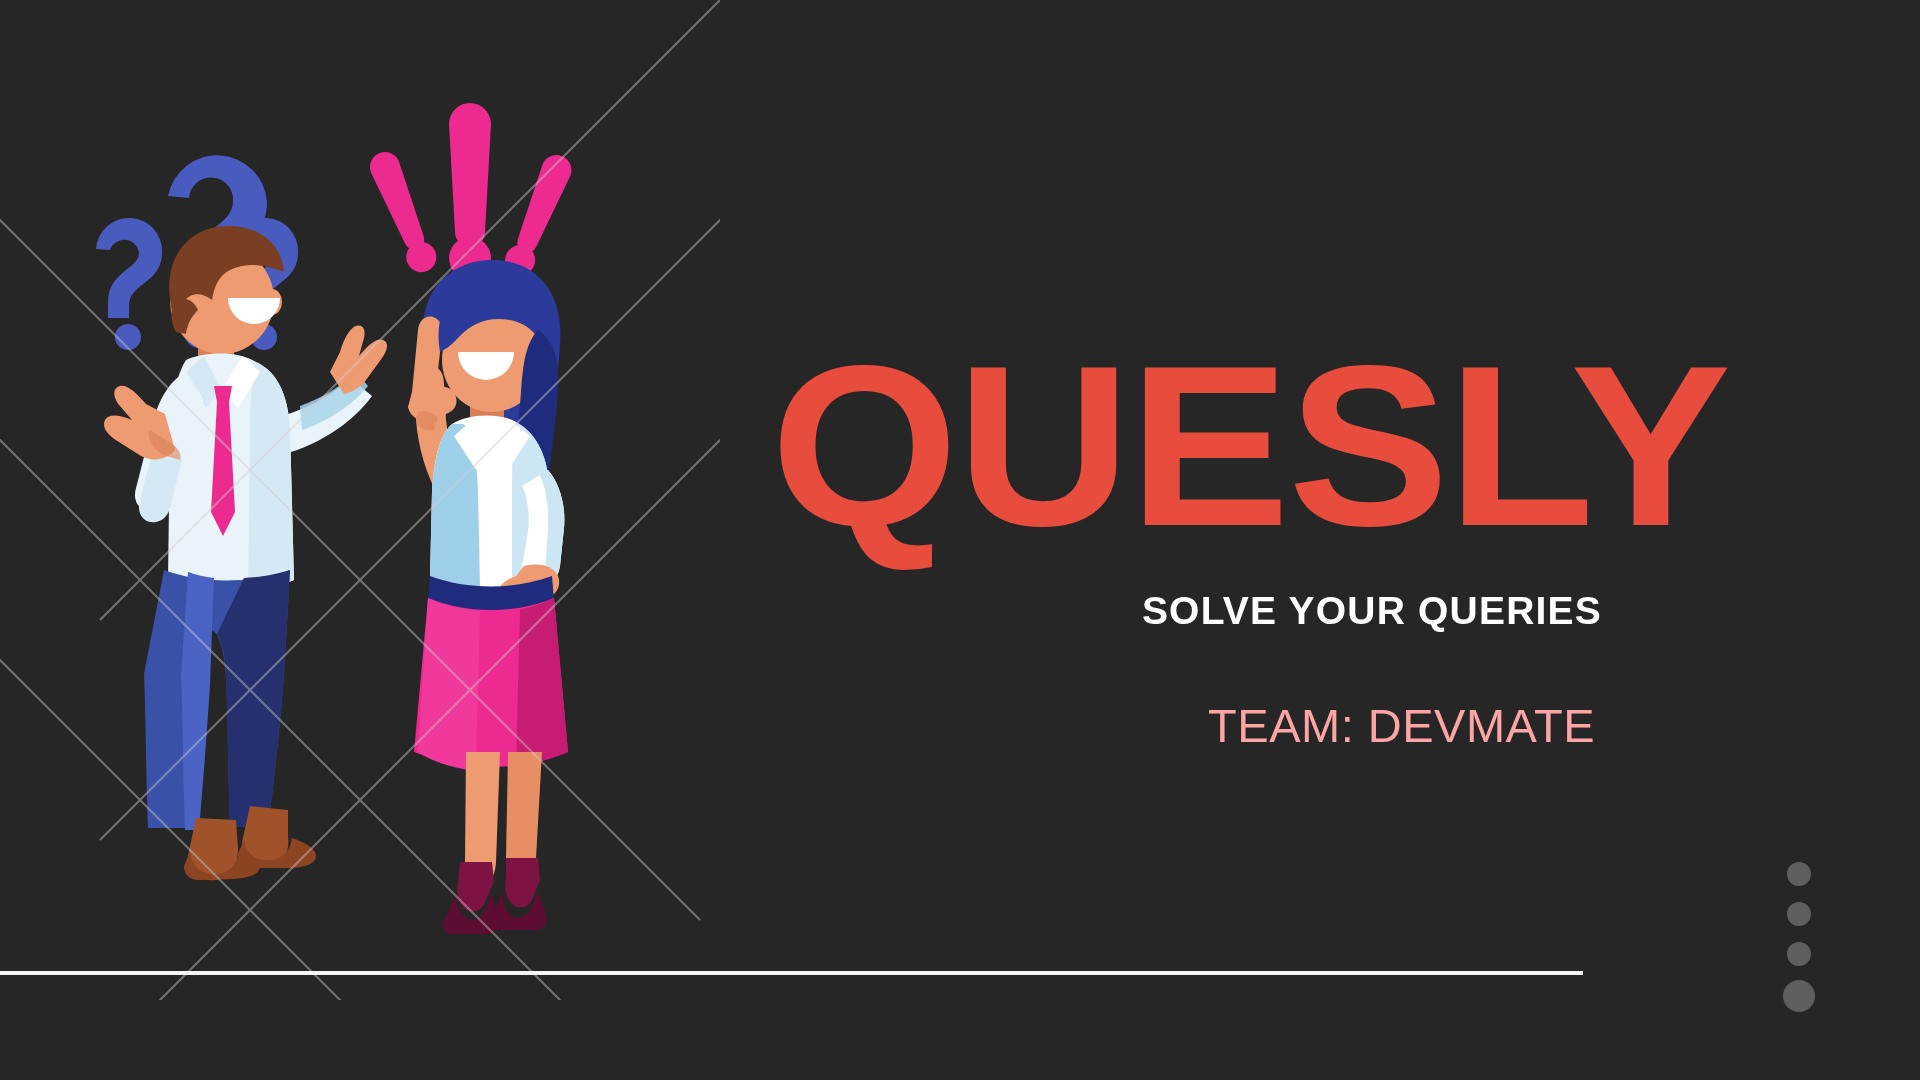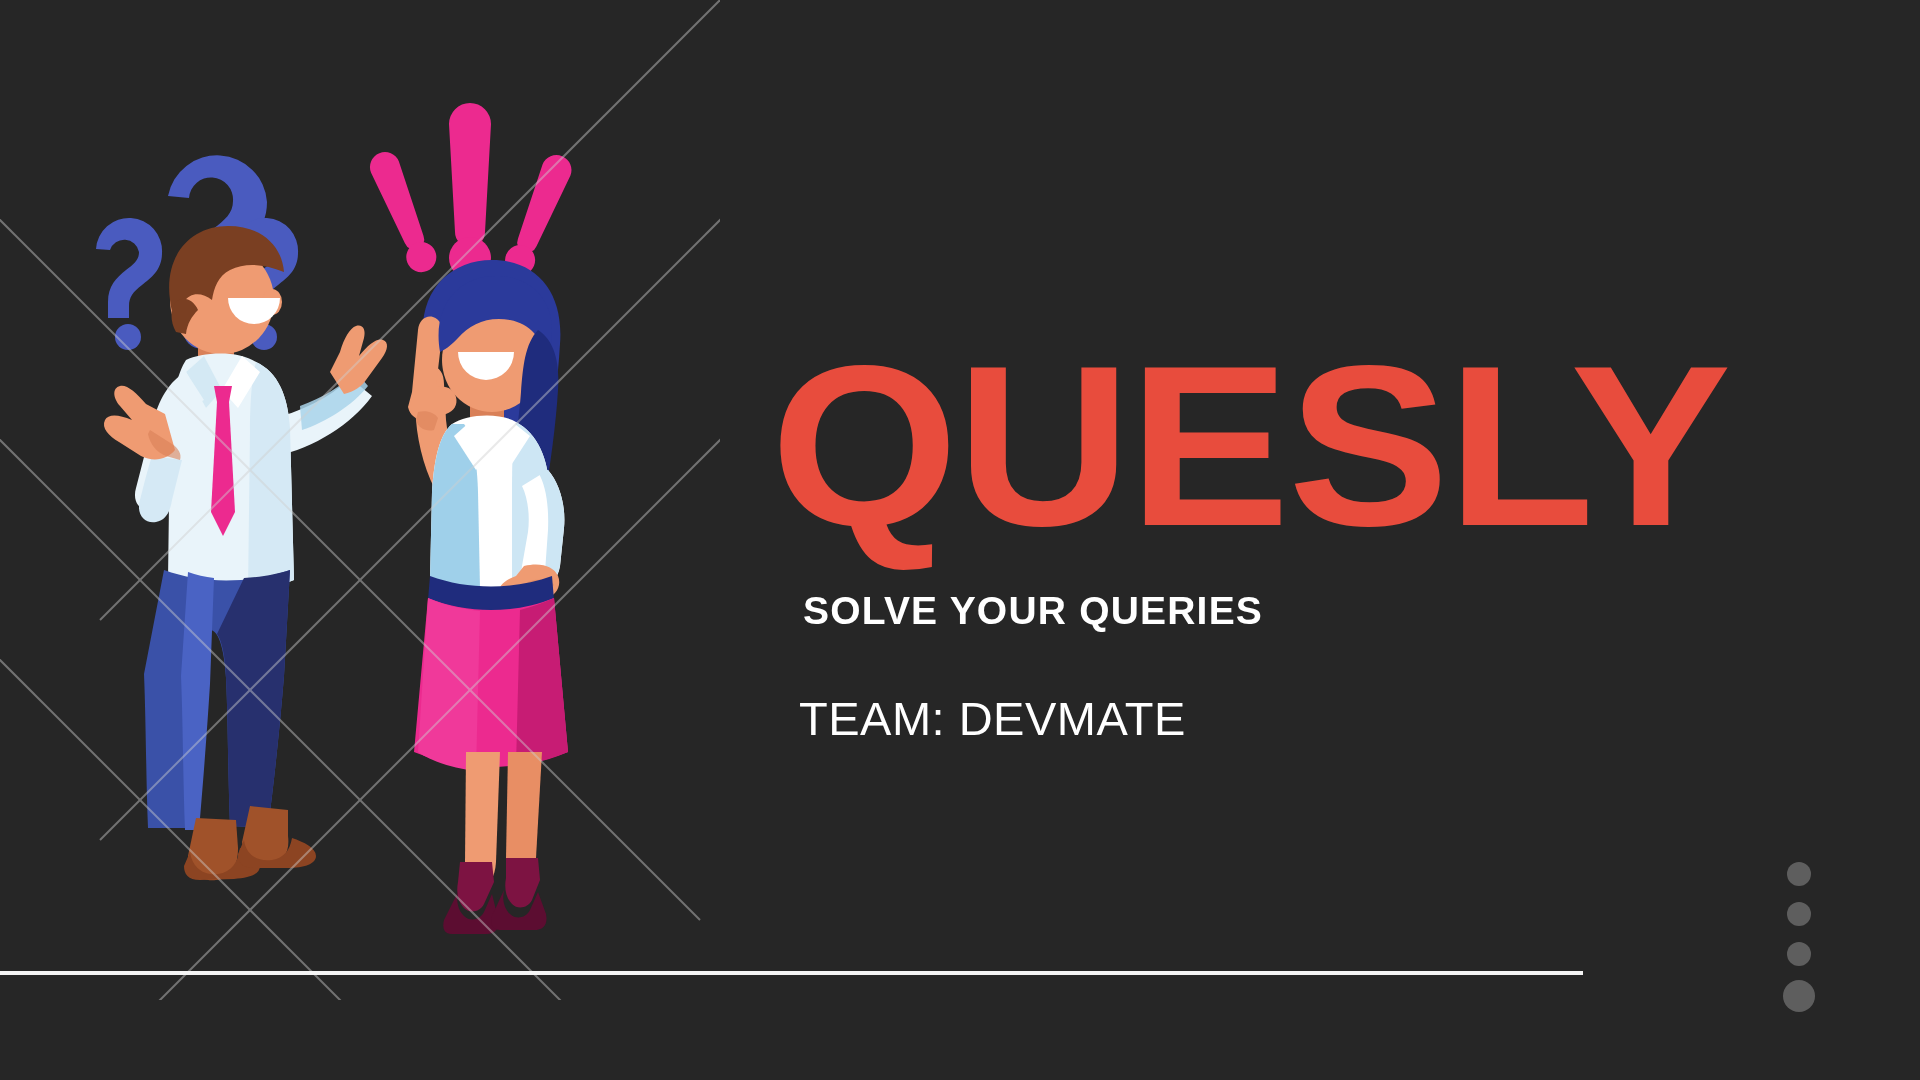--- a/index.html
+++ b/index.html
@@ -25,21 +25,21 @@
     height: 1000px;
   }
   #illustration svg { display: block; }
 
   
   #title-block {
     position: absolute;
     left: 795px;
     top: 355px;
     width: 815px;
-    text-align: left;
+    text-align: right;
   }
   #brand-title {
     font-family: "Liberation Sans", sans-serif;
     font-weight: 700;
     font-size: 228px;
     line-height: 0.80;
     letter-spacing: -2px;
     color: #e84c3d;
     margin: 0;
     white-space: nowrap;
@@ -54,22 +54,22 @@
     color: #ffffff;
     margin: 8px;
     padding-top: 44px;
     white-space: nowrap;
   }
   #team-line {
     font-family: "Liberation Sans", sans-serif;
     font-weight: 400;
     font-size: 47px;
     letter-spacing: 0.5px;
-    color: #ffffff;
-    margin: 4px;
+    color: #fca5a5;
+    margin: 15px;
     padding-top: 50px;
     white-space: nowrap;
   }
 
   
   #bottom-rule {
     position: absolute;
     left: 0px;
     top: 971px;
     width: 1583px;

